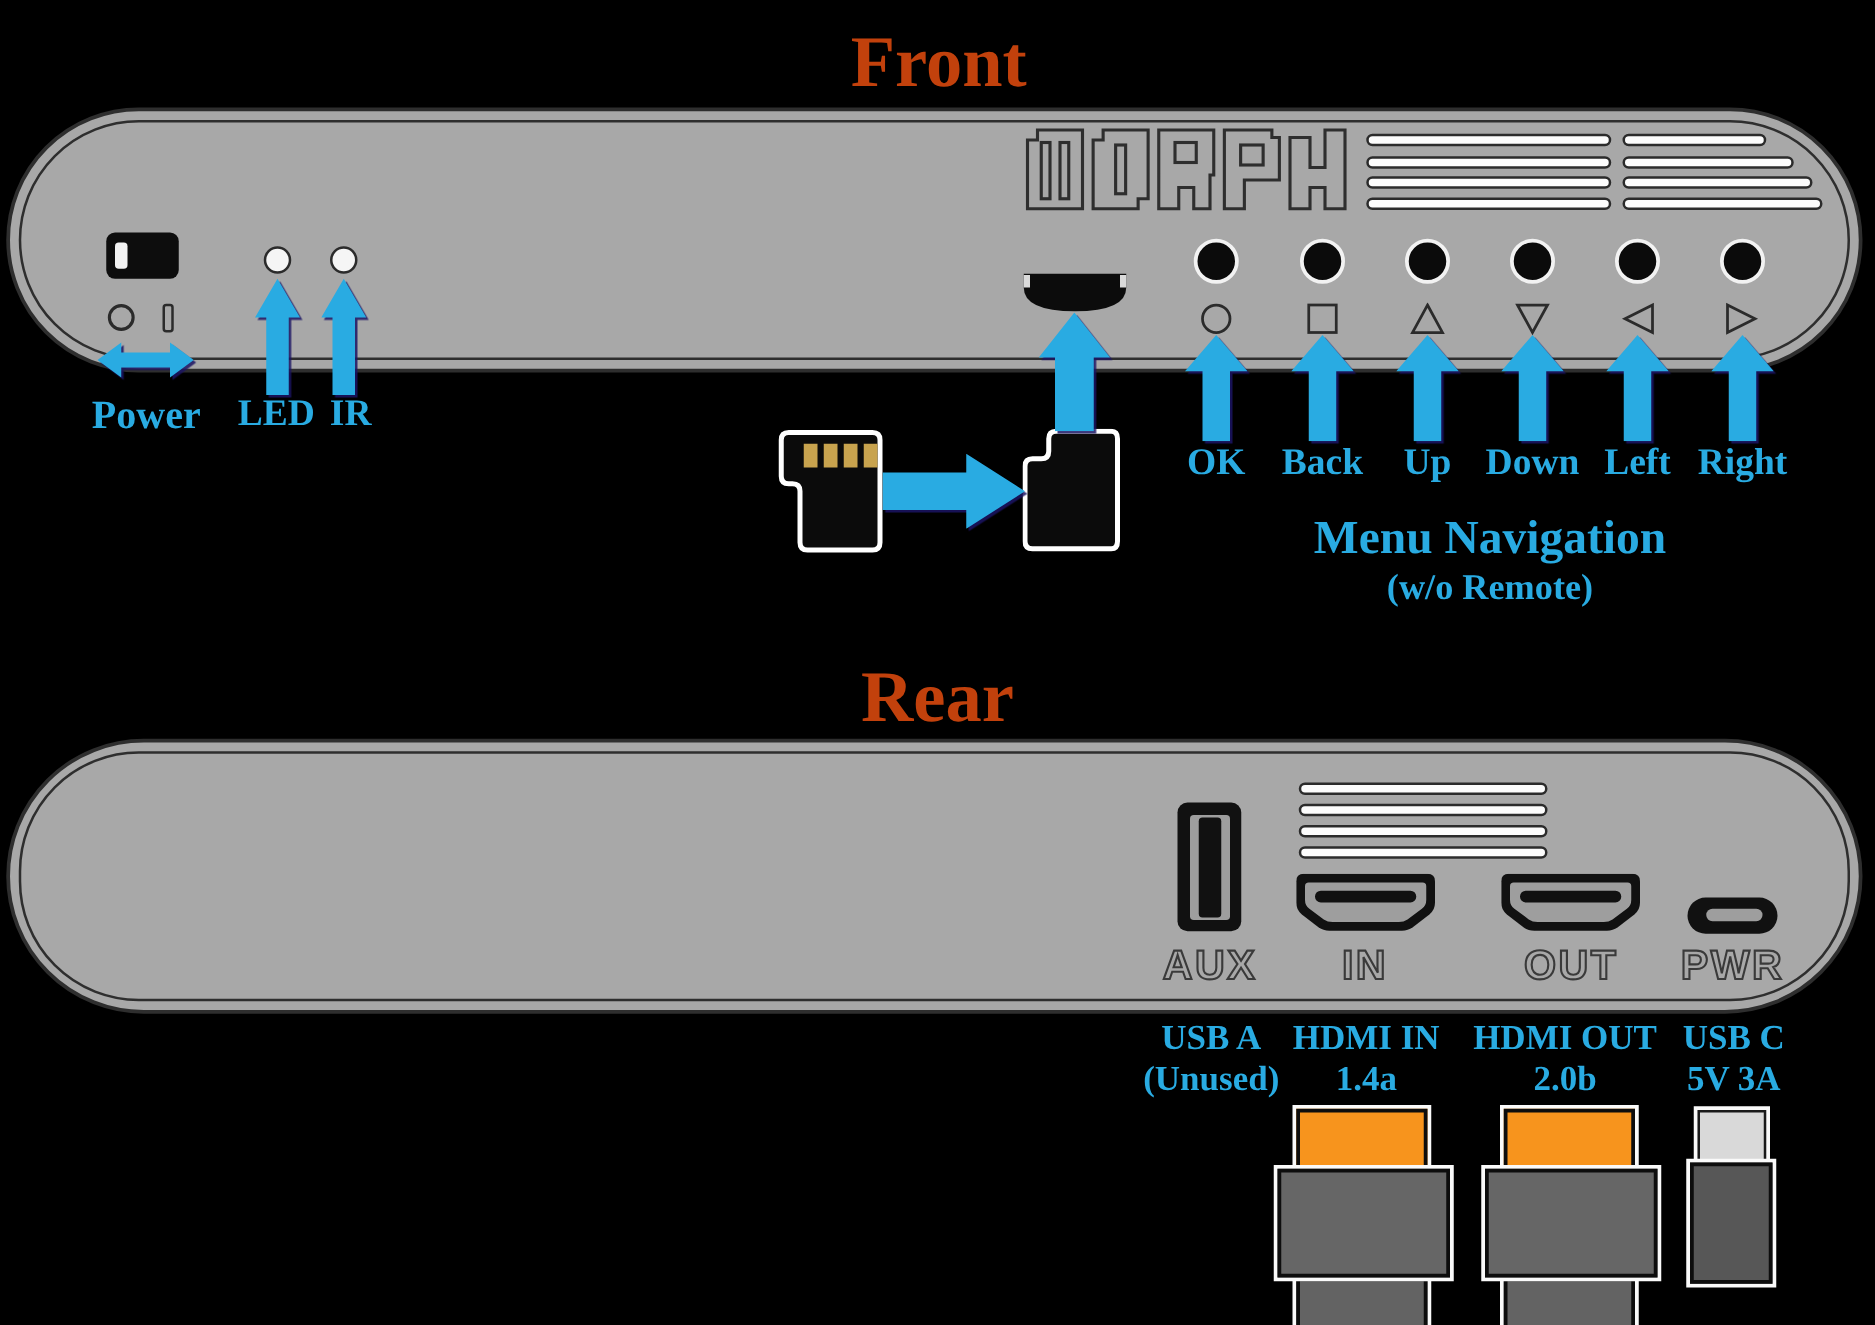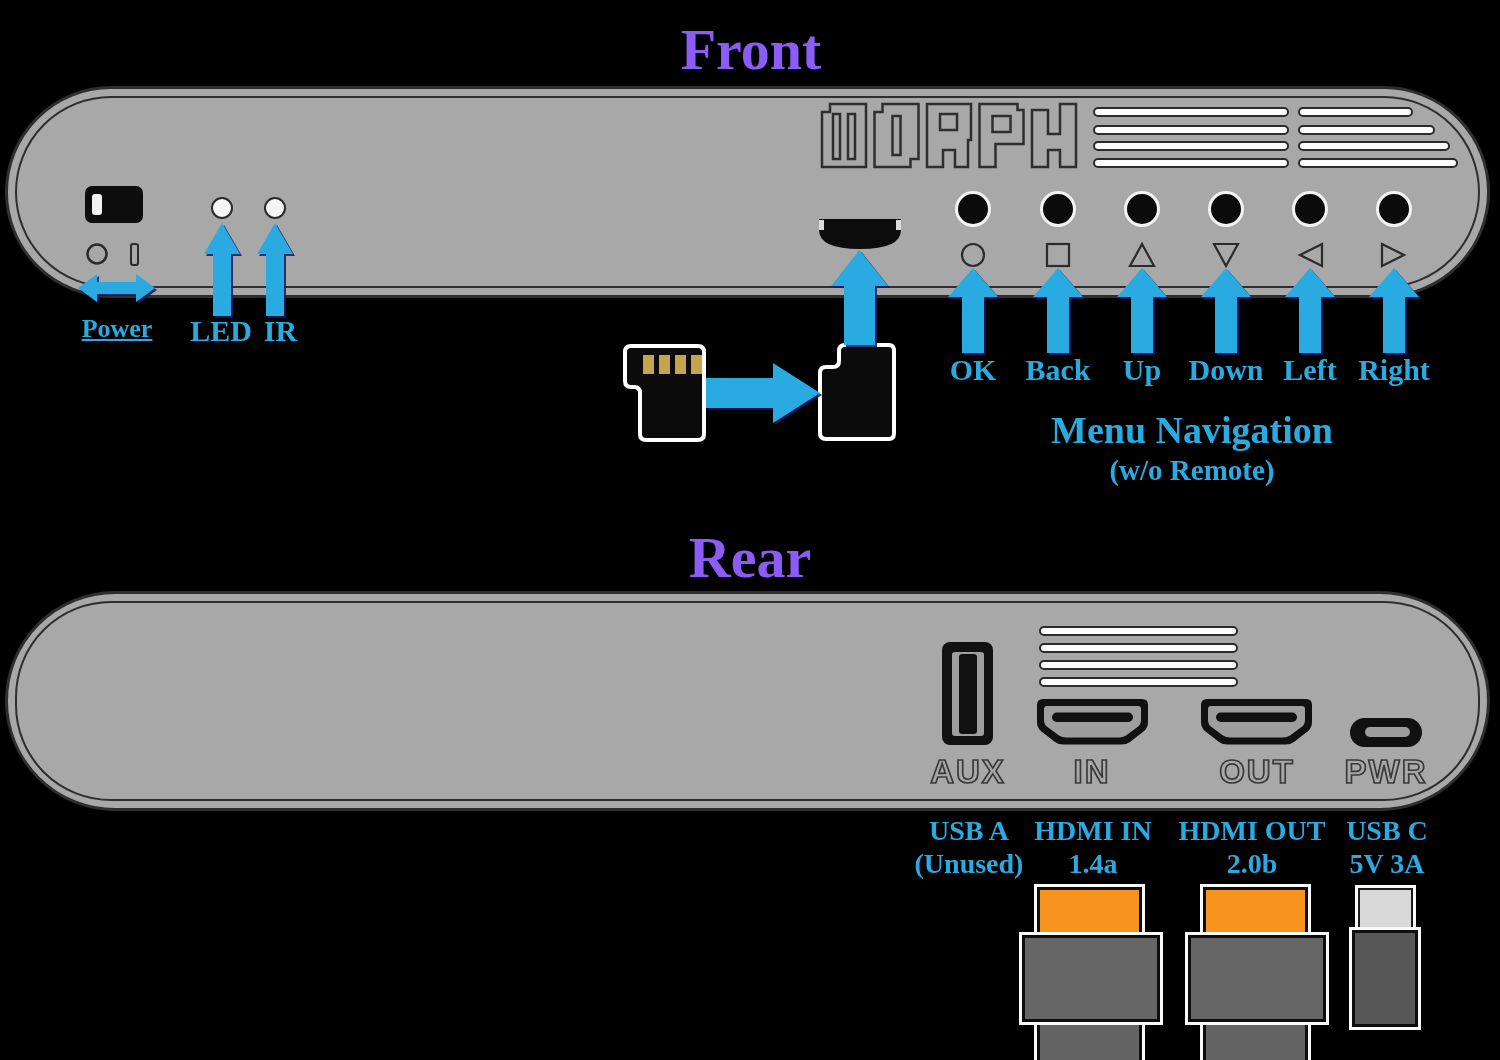--- a/index.html
+++ b/index.html
@@ -1,20 +1,20 @@
 <!DOCTYPE html>
 <html><head>
 <meta charset="utf-8">
 <style>
   html,body{margin:0;padding:0;background:#000;}
   .stage{position:relative;width:1500px;height:1060px;background:#000;overflow:hidden;
          font-family:"Liberation Serif",serif;}
   .abs{position:absolute;}
   .blue-text{color:#29abe2;font-weight:bold;text-align:center;line-height:1.05;}
-  .title{position:absolute;width:300px;text-align:center;font-size:58px;font-weight:bold;color:#8b5cf6;}
+  .title{position:absolute;width:300px;text-align:center;font-size:58px;font-weight:bold;color:#c2410c;}
   #front-title{left:601px;top:16px;}
   #rear-title{left:600px;top:524px;}
 
   
   .device{position:absolute;left:5px;width:1485px;background:#a8a8a8;
           border:3px solid #2e2e2e;box-sizing:border-box;}
   #front-device{top:86px;height:212px;border-radius:106px;}
   #rear-device{top:591px;height:220px;border-radius:110px;}
   .device::after{content:"";position:absolute;inset:7px;border:2px solid #2e2e2e;
           border-radius:96px;pointer-events:none;}
@@ -40,21 +40,21 @@
   .nav-btn{position:absolute;left:24px;top:11px;width:30px;height:30px;background:#0b0b0b;
            border:3px solid #f2f2f2;border-radius:50%;}
   .nav-sym{position:absolute;left:28px;top:62px;}
   .nav-arrow{position:absolute;left:17px;top:88px;}
   .nav-label{position:absolute;left:-18px;top:174px;width:120px;font-size:30px;}
   .arrow{filter:drop-shadow(2px 2px 0 rgba(27,20,100,.85));z-index:6;}
   #nav-caption1{left:1042px;top:411px;width:300px;font-size:38px;}
   #nav-caption2{left:1042px;top:455px;width:300px;font-size:29px;}
 
   
-  #power-label{left:57px;top:315px;width:120px;font-size:26px;text-decoration:underline;}
+  #power-label{left:57px;top:315px;width:120px;font-size:32px;}
   #led-label{left:171px;top:315px;width:100px;font-size:30px;}
   #ir-label{left:243px;top:315px;width:75px;font-size:30px;}
 
   
   #sd-slot{left:817px;top:218px;z-index:4;}
   #sd-up-arrow{left:831px;top:250px;}
   #sd-card-front{left:622px;top:343px;}
   #sd-card-back{left:818px;top:343px;}
   #sd-insert-arrow{left:706px;top:363px;}
 

